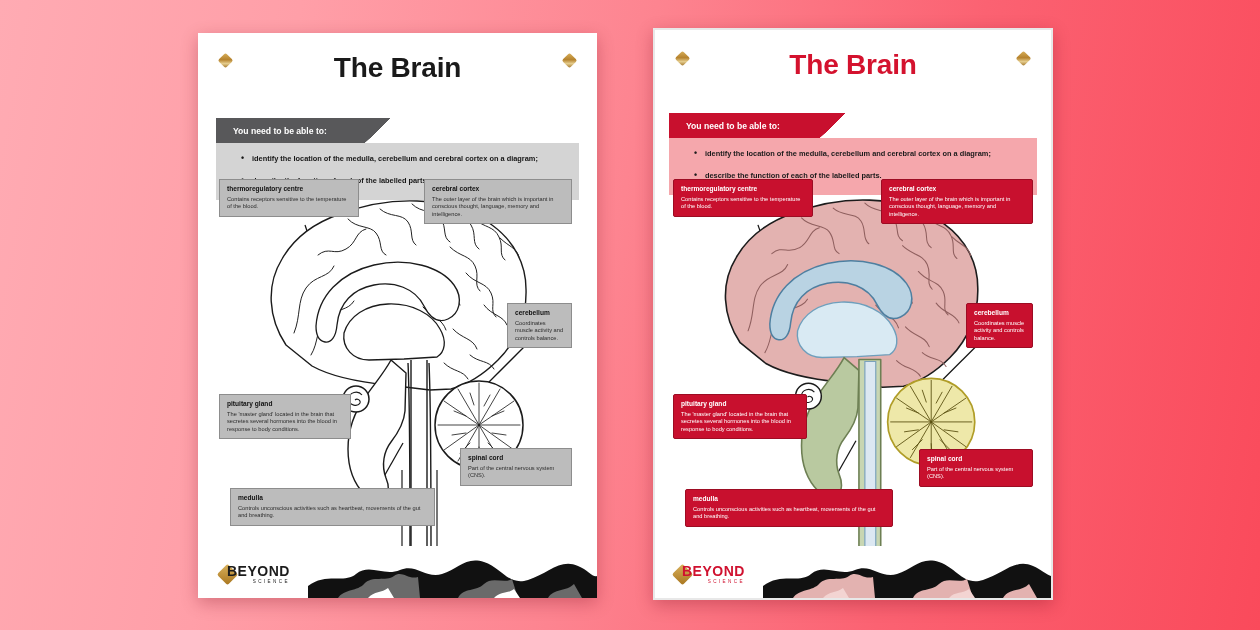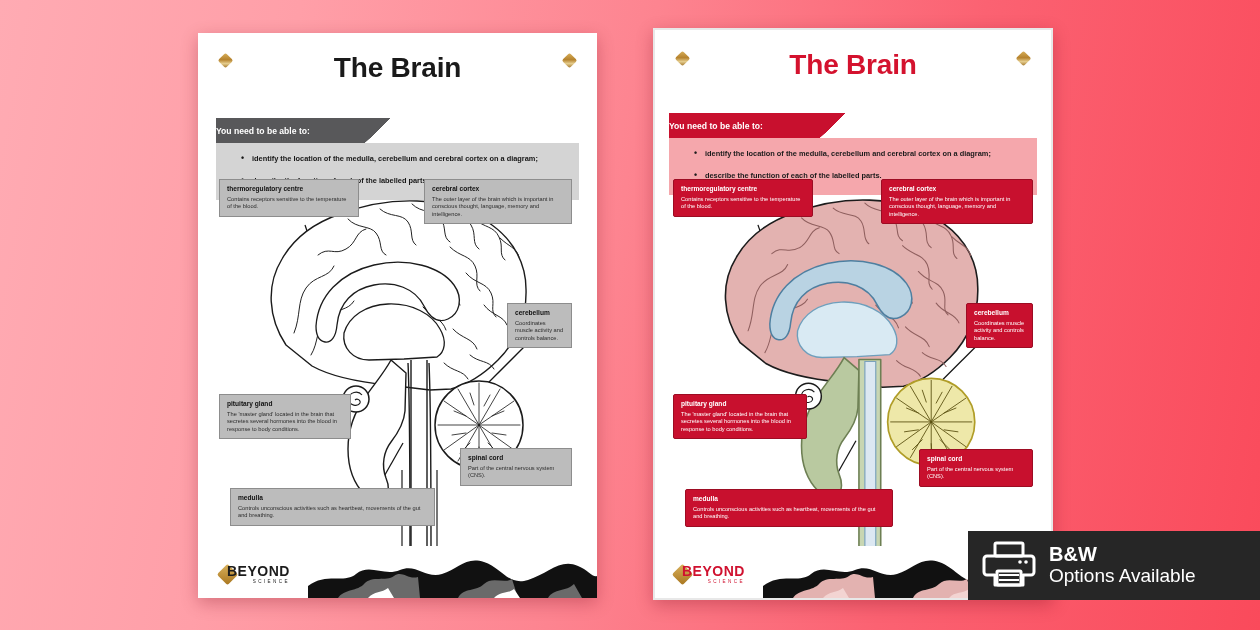--- a/index.html
+++ b/index.html
@@ -20,21 +20,21 @@
 
   
   .ornament{position:absolute;width:11px;height:11px;background:
       linear-gradient(135deg,#d9b15c 0%,#b6832e 45%,#e5cd8e 70%,#9c6d20 100%);
       transform:rotate(45deg);border-radius:2px;}
 
   .ptitle{position:absolute;left:0;right:0;text-align:center;font-weight:bold;letter-spacing:-.2px;}
 
   
   .ribbon{position:absolute;height:25px;display:flex;align-items:center;}
-  .ribbon .rib-body{height:100%;display:flex;align-items:center;padding-right:9px;box-sizing:border-box;}
+  .ribbon .rib-body{height:100%;display:flex;align-items:center;padding-left:17px;padding-right:9px;box-sizing:border-box;}
   .ribbon .rib-tip{width:26px;height:100%;}
   .ribbon span{color:#fff;font-weight:bold;font-size:8.6px;white-space:nowrap;}
 
   .objbox{position:absolute;box-sizing:border-box;padding:11px 16px 11px 22px;}
   .objbox ul{margin:0;padding:0 0 0 14px;list-style:none;}
   .objbox li{font-size:7.4px;font-weight:bold;line-height:1.25;margin-bottom:13px;position:relative;}
   .objbox li:last-child{margin-bottom:0;}
   .objbox li:before{content:"•";position:absolute;left:-11px;top:-1px;font-size:9px;}
 
   
@@ -395,35 +395,14 @@
         <div class="mark"></div>
         <div class="wordwrap">
           <div class="word">BEYOND</div>
           <div class="sub">SCIENCE</div>
         </div>
       </div>
 
     </div>
   </div>
 
-  <div id="bw-badge">
-    <span>
-      <svg width="54" height="48" viewBox="0 0 54 48">
-        <g fill="none" stroke="#ffffff" stroke-width="3" stroke-linejoin="round">
-          <rect x="13" y="3" width="28" height="13" rx="1.5"></rect>
-          <path d="M5 16 h44 a3 3 0 0 1 3 3 v13 a3 3 0 0 1 -3 3 h-8 v10 h-28 v-10 h-8 a3 3 0 0 1 -3 -3 v-13 a3 3 0 0 1 3 -3 z"></path>
-          <rect x="15" y="31" width="24" height="14" rx="1"></rect>
-        </g>
-        <g fill="#ffffff">
-          <circle cx="44" cy="22" r="1.8"></circle>
-          <circle cx="38" cy="22" r="1.8"></circle>
-          <rect x="17" y="34" width="20" height="2"></rect>
-          <rect x="17" y="39" width="20" height="2"></rect>
-        </g>
-      </svg>
-    </span>
-    <span class="txt">
-      <span class="l1" style="display:block;">B&amp;W</span>
-      <span class="l2" style="display:block;">Options Available</span>
-    </span>
-  </div>
 
 </div>
 
 </body></html>

